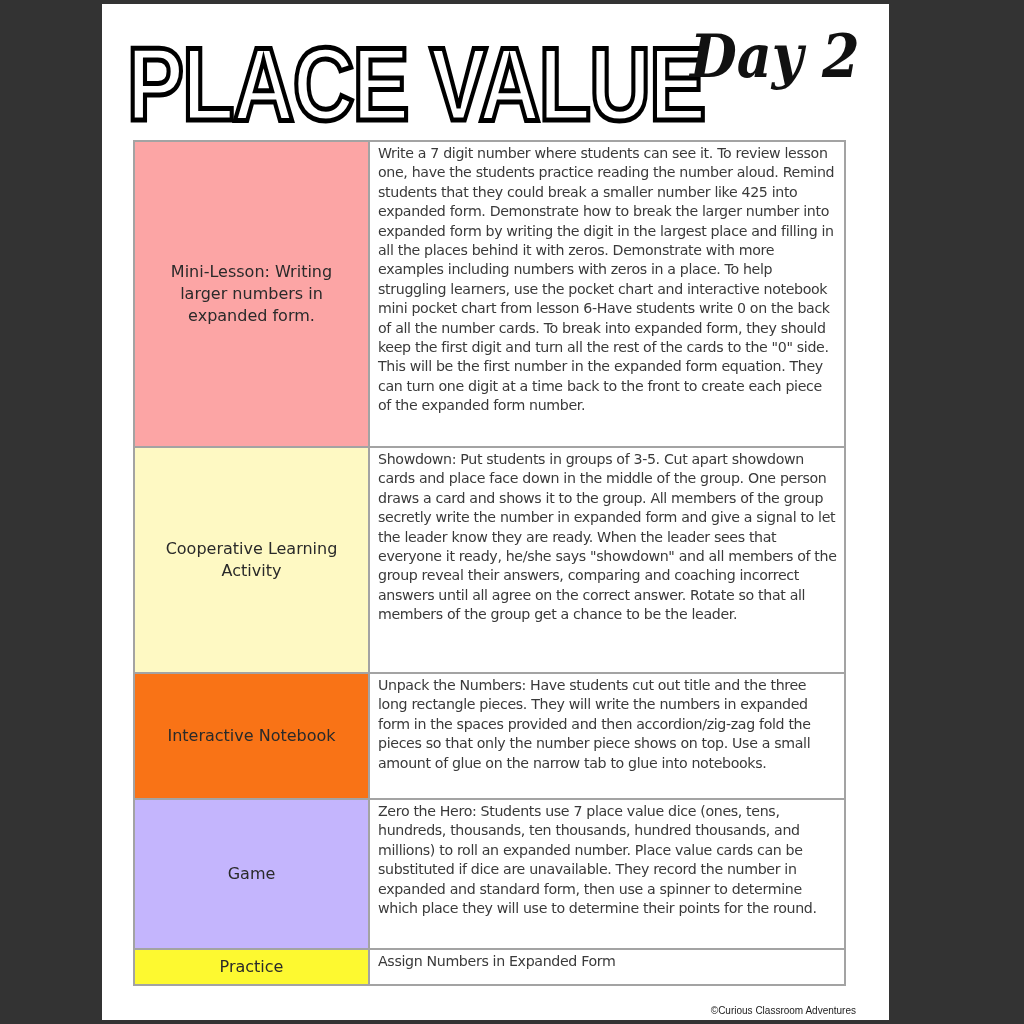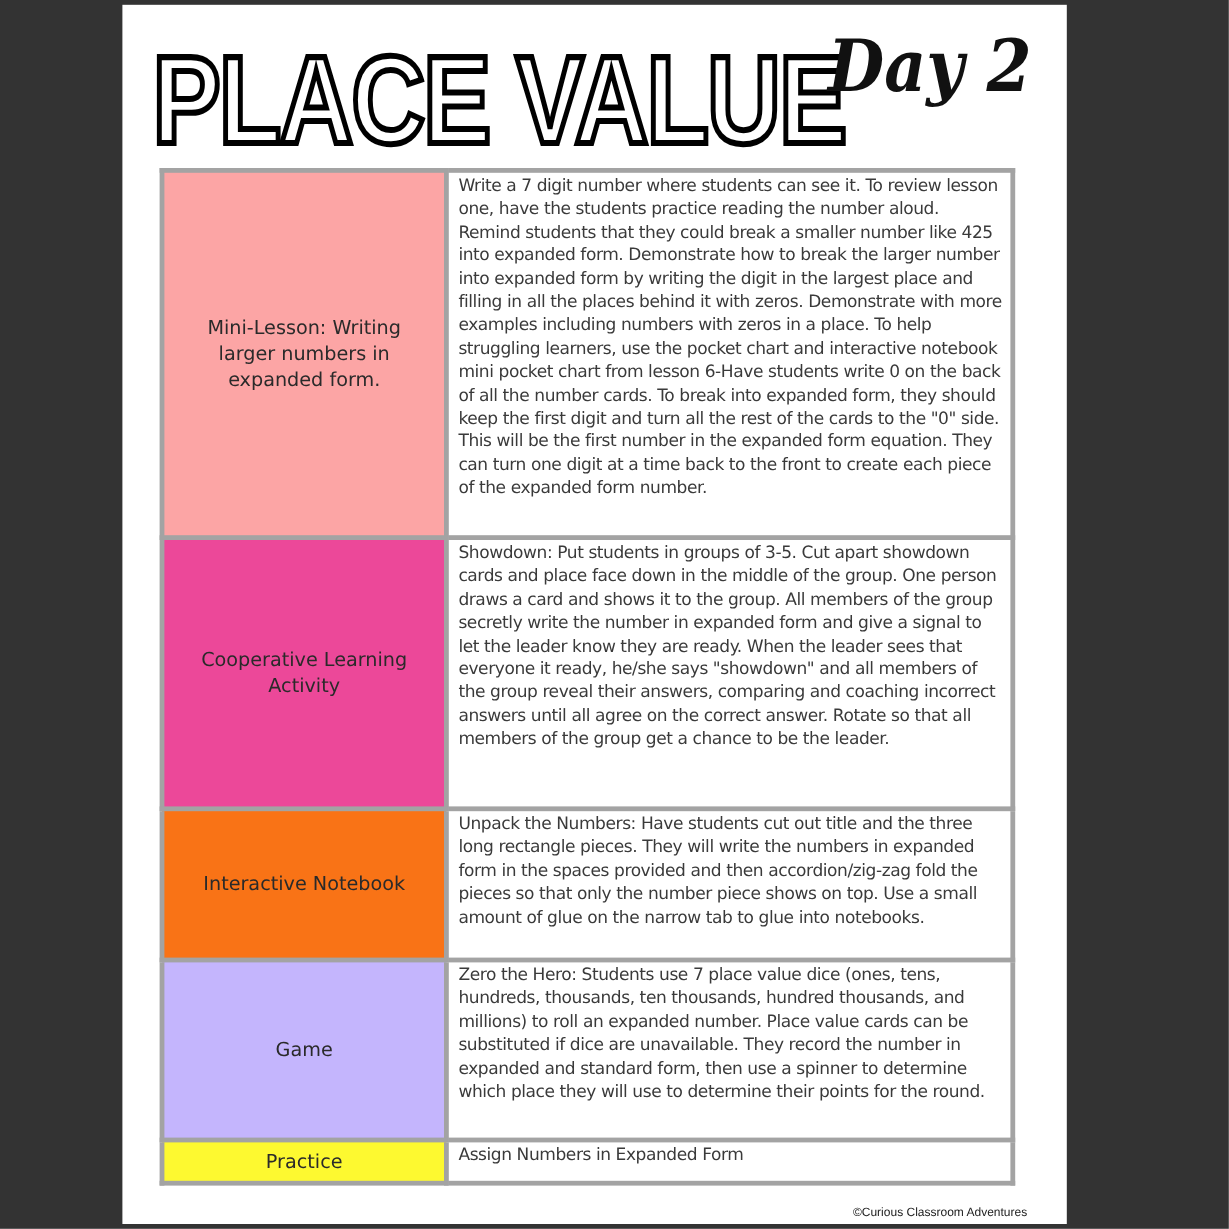--- a/index.html
+++ b/index.html
@@ -27,21 +27,21 @@
     font-family: "DejaVu Serif", serif; font-style: italic; font-weight: 700;
     font-size: 60px; color: #111111; line-height: 1; white-space: nowrap;
     transform: scaleX(0.9); transform-origin: left top;
   }
   .lesson-table {
     position: absolute; left: 31px; top: 136px; width: 713px;
     border-collapse: collapse;
     table-layout: fixed;
   }
   .lesson-table td {
-    border: 4px solid #a3a3a3;
+    border: 2px solid #a3a3a3;
     padding: 0;
     vertical-align: middle;
   }
   .label-cell {
     width: 233px;
     text-align: center;
     font-size: 16px; color: #2a2a2a; line-height: 22px;
   }
   .label-cell span { display: inline-block; padding: 0 24px; }
   .desc-cell {
@@ -63,21 +63,21 @@
   <div class="title">PLACE VALUE</div>
   <div class="subtitle">Day 2</div>
 
   <table class="lesson-table">
     <tbody>
       <tr style="height:306px">
         <td class="label-cell" style="background:#fca5a5"><span>Mini-Lesson: Writing larger numbers in expanded form.</span></td>
         <td class="desc-cell">Write a 7 digit number where students can see it.  To review lesson one, have the students practice reading the number aloud.  Remind students that they could break a smaller number like 425 into expanded form.  Demonstrate how to break the larger number into expanded form by writing the digit in the largest place and filling in all the places behind it with zeros.  Demonstrate with more examples including numbers with zeros in a place.  To help struggling learners, use the pocket chart and interactive notebook mini pocket chart from lesson 6-Have students write 0 on the back of all the number cards.  To break into expanded form, they should keep the first digit and turn all the rest of the cards to the "0" side.  This will be the first number in the expanded form equation.  They can turn one digit at a time back to the front to create each piece of the expanded form number.</td>
       </tr>
       <tr style="height:226px">
-        <td class="label-cell" style="background:#ec4899"><span>Cooperative Learning Activity</span></td>
+        <td class="label-cell" style="background:#fef9c3"><span>Cooperative Learning Activity</span></td>
         <td class="desc-cell">Showdown: Put students in groups of 3-5.  Cut apart showdown cards and place face down in the middle of the group.  One person draws a card and shows it to the group. All members of the group secretly write the number in expanded form and give a signal to let the leader know they are ready.  When the leader sees that everyone it ready, he/she says "showdown" and all members of the group reveal their answers, comparing and coaching incorrect answers until all agree on the correct answer.  Rotate so that all members of the group get a chance to be the leader.</td>
       </tr>
       <tr style="height:126px">
         <td class="label-cell" style="background:#f97316"><span>Interactive Notebook</span></td>
         <td class="desc-cell">Unpack the Numbers:  Have students cut out title and the three long rectangle pieces.  They will write the numbers in expanded form in the spaces provided and then accordion/zig-zag fold the pieces so that only the number piece shows on top. Use a small amount of glue on the narrow tab to glue into notebooks.</td>
       </tr>
       <tr style="height:150px">
         <td class="label-cell" style="background:#c4b5fd"><span>Game</span></td>
         <td class="desc-cell">Zero the Hero: Students use 7 place value dice (ones, tens, hundreds, thousands, ten thousands, hundred thousands, and millions) to roll an expanded number.  Place value cards can be substituted if dice are unavailable.  They record the number in expanded and standard form, then use a spinner to determine which place they will use to determine their points for the round.</td>
       </tr>

